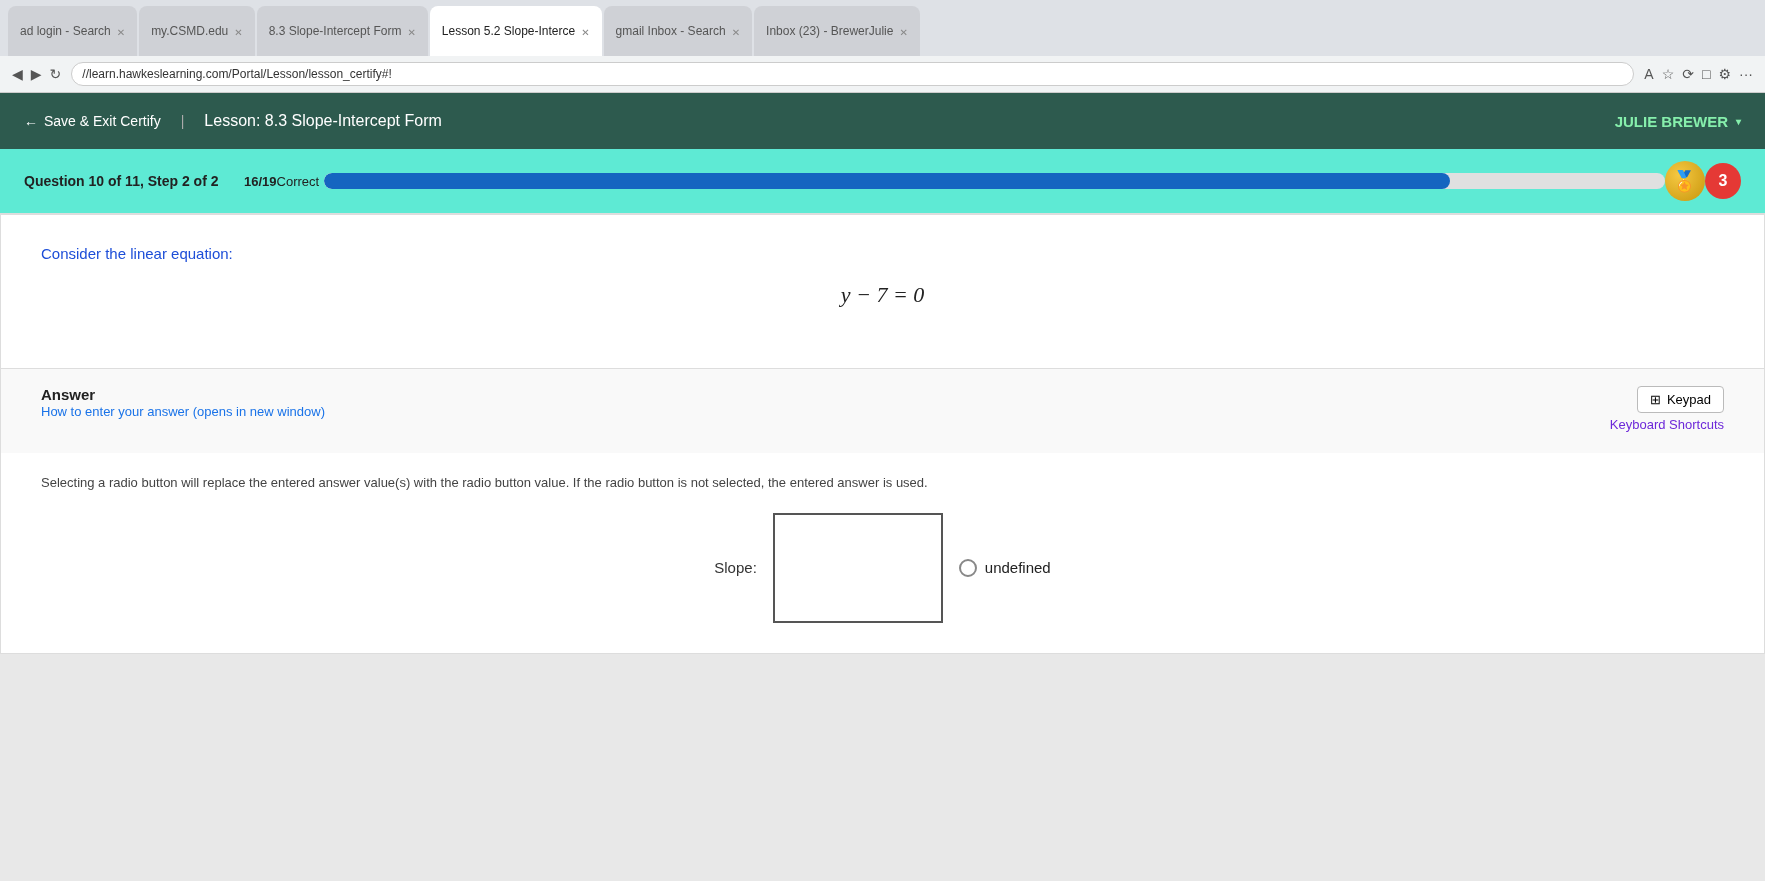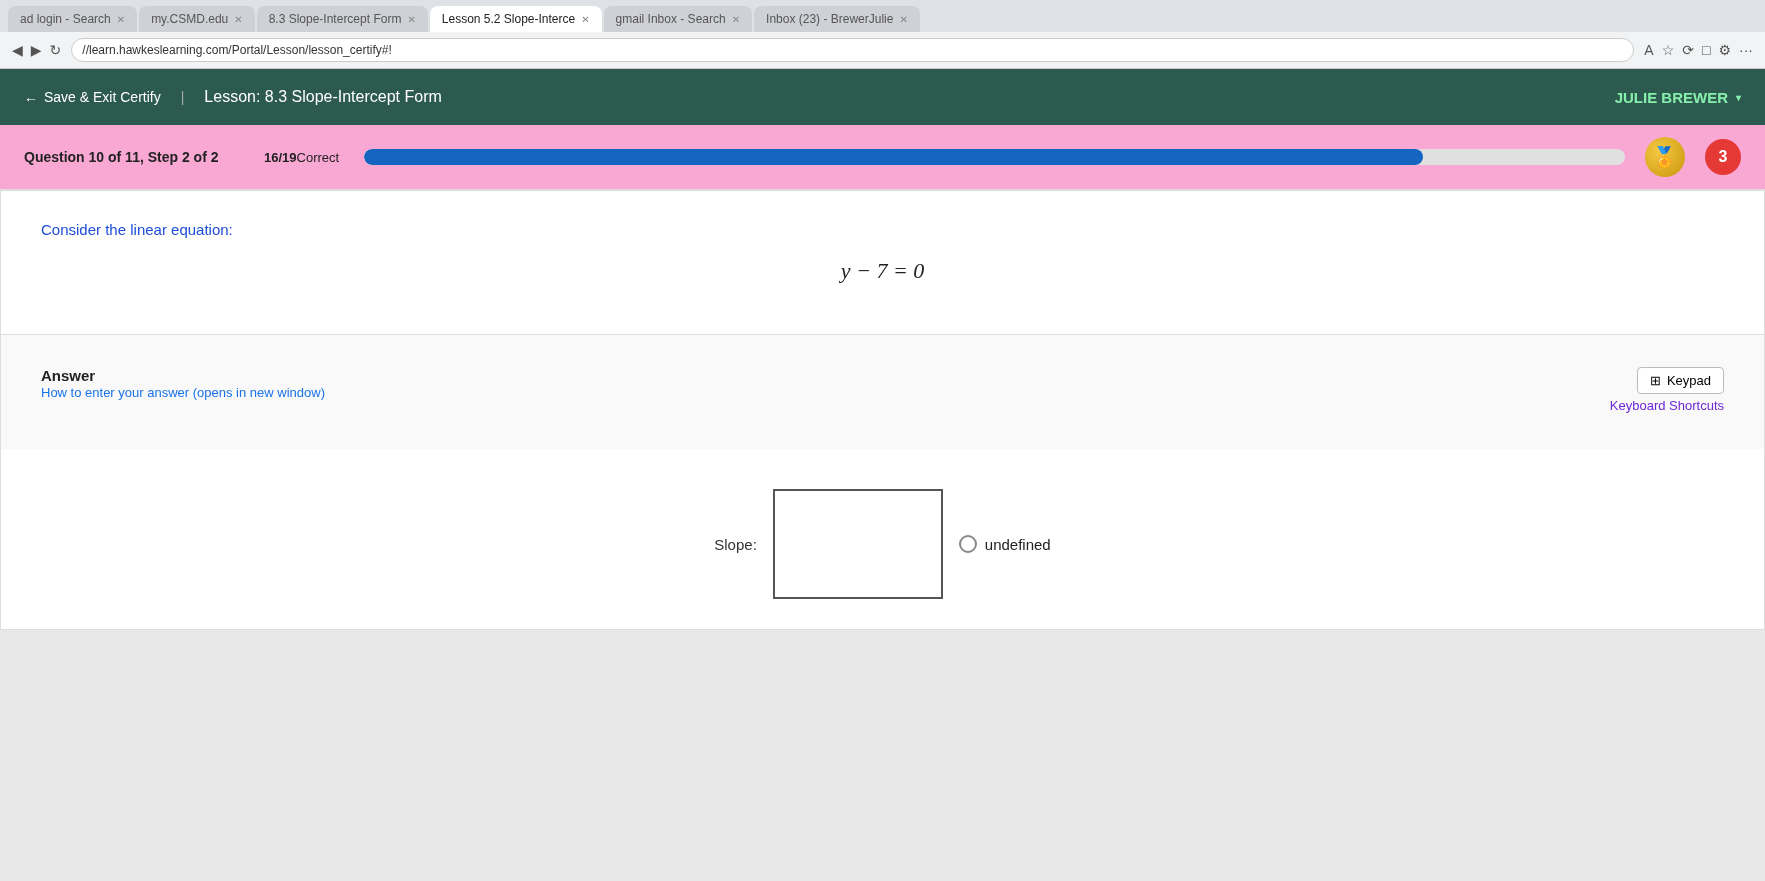--- a/index.html
+++ b/index.html
@@ -1,58 +1,58 @@
 <!DOCTYPE html>
 <html><head>
   <meta charset="utf-8">
   <style>
     * { box-sizing: border-box; margin: 0; padding: 0; }
     body { font-family: Arial, sans-serif; background: #e8e8e8; font-size: 14px; color: #222; }
 
     
     .browser-chrome { background: #f1f3f4; border-bottom: 1px solid #ccc; }
     .tab-bar { display: flex; align-items: flex-end; padding: 6px 8px 0; background: #dee1e6; gap: 2px; overflow: hidden; }
-    .tab { display: flex; align-items: center; padding: 6px 12px; border-radius: 8px 8px 0 0; font-size: 12px; max-width: 180px; white-space: nowrap; overflow: hidden; text-overflow: ellipsis; gap: 6px; cursor: pointer; }
+    .tab { display: flex; align-items: flex-end; padding: 18px 12px; border-radius: 8px 8px 0 0; font-size: 12px; max-width: 180px; white-space: nowrap; overflow: hidden; text-overflow: ellipsis; gap: 6px; cursor: pointer; }
     .tab.active { background: #fff; color: #222; }
     .tab.inactive { background: #cfd1d6; color: #555; }
     .tab-close { font-size: 10px; color: #888; cursor: pointer; }
     .address-bar { display: flex; align-items: center; padding: 6px 12px; gap: 10px; background: #f1f3f4; }
     .address-input { flex: 1; padding: 4px 10px; border: 1px solid #ccc; border-radius: 20px; font-size: 12px; background: #fff; color: #333; }
     .browser-controls { display: flex; gap: 8px; align-items: center; font-size: 14px; color: #555; }
 
     
     .app-header { background: #2d5a4e; color: #fff; display: flex; align-items: center; justify-content: space-between; padding: 0 24px; height: 56px; }
     .header-left { display: flex; align-items: center; gap: 20px; }
     .save-exit-btn { display: flex; align-items: center; gap: 6px; color: #fff; font-size: 14px; cursor: pointer; }
     .header-title { font-size: 16px; font-weight: normal; color: #fff; }
     .header-user { display: flex; align-items: center; gap: 8px; font-size: 15px; font-weight: bold; color: #86efac; cursor: pointer; }
     .dropdown-arrow { font-size: 10px; }
 
     
-    .progress-area { display: flex; align-items: center; background: #f9a8d4; padding: 12px 24px; border-bottom: 1px solid #ddd; gap: 20px; }
+    .progress-area { display: flex; align-items: center; background: #5eead4; padding: 12px 24px; border-bottom: 1px solid #ddd; }
     .question-info { font-size: 14px; font-weight: bold; min-width: 220px; }
     .score-block { display: flex; flex-direction: row; align-items: center; min-width: 80px; }
     .score-fraction { font-size: 13px; font-weight: bold; }
     .score-label { font-size: 13px; color: #222; }
     .progress-bar-container { flex: 1; height: 16px; background: #e0e0e0; border-radius: 8px; overflow: hidden; }
     .progress-bar-fill { height: 100%; background: #1565c0; border-radius: 8px; }
     .medal-icon { width: 40px; height: 40px; border-radius: 50%; background: radial-gradient(circle at 35% 35%, #f5c842, #c8960c); display: flex; align-items: center; justify-content: center; font-size: 20px; }
     .lives-icon { width: 36px; height: 36px; border-radius: 50%; background: #e53935; display: flex; align-items: center; justify-content: center; color: #fff; font-size: 16px; font-weight: bold; }
 
     
     .main-content { background: #f5f5f5; padding: 0; }
     .question-card { background: #fff; margin: 0; border: 1px solid #ddd; }
     .question-body { padding: 30px 40px 20px; }
     .question-intro { font-size: 15px; color: #1d4ed8; margin-bottom: 20px; }
-    .equation-display { text-align: center; font-size: 22px; margin: 20px 0 30px; font-style: italic; }
+    .equation-display { text-align: center; font-size: 22px; margin: 20px 0 40px; font-style: italic; }
     .step-instruction { font-size: 14px; color: #222; padding: 16px 40px; border-top: 1px solid #eee; background: #fff; }
     .step-instruction strong { font-weight: bold; }
 
     
-    .answer-section { background: #f9f9f9; padding: 32px 40px; border-top: 1px solid #ddd; }
+    .answer-section { background: #f9f9f9; padding: 17px 40px; border-top: 1px solid #ddd; }
     .answer-header { display: flex; justify-content: space-between; align-items: flex-start; margin-bottom: 4px; }
     .answer-title { font-weight: bold; font-size: 15px; }
     .answer-tools { display: flex; flex-direction: column; align-items: flex-end; gap: 4px; }
     .keypad-btn { display: flex; align-items: center; gap: 6px; padding: 5px 12px; border: 1px solid #bbb; border-radius: 4px; background: #fff; cursor: pointer; font-size: 13px; }
     .keyboard-shortcuts-link { color: #6d28d9; font-size: 13px; cursor: pointer; text-decoration: none; }
     .how-to-link { color: #1a73e8; font-size: 13px; cursor: pointer; }
 
     
     .input-area { padding: 20px 40px 30px; background: #fff; }
     .radio-warning { font-size: 13px; color: #444; margin-bottom: 20px; line-height: 1.5; }
@@ -168,20 +168,21 @@
           <button class="keypad-btn">
             <span>⊞</span>
             <span>Keypad</span>
           </button>
           <a class="keyboard-shortcuts-link">Keyboard Shortcuts</a>
         </div>
       </div>
     </div>
 
     <div class="input-area">
+      <p class="radio-warning">Selecting a radio button will replace the entered answer value(s) with the radio button value. If the radio button is not selected, the entered answer is used.</p>
       <div class="slope-row">
         <span class="slope-label">Slope:</span>
         <input class="slope-input-box" type="text" value="" style="">
         <label class="undefined-radio">
           <span class="radio-circle"></span>
           <span>undefined</span>
         </label>
       </div>
     </div>
 

